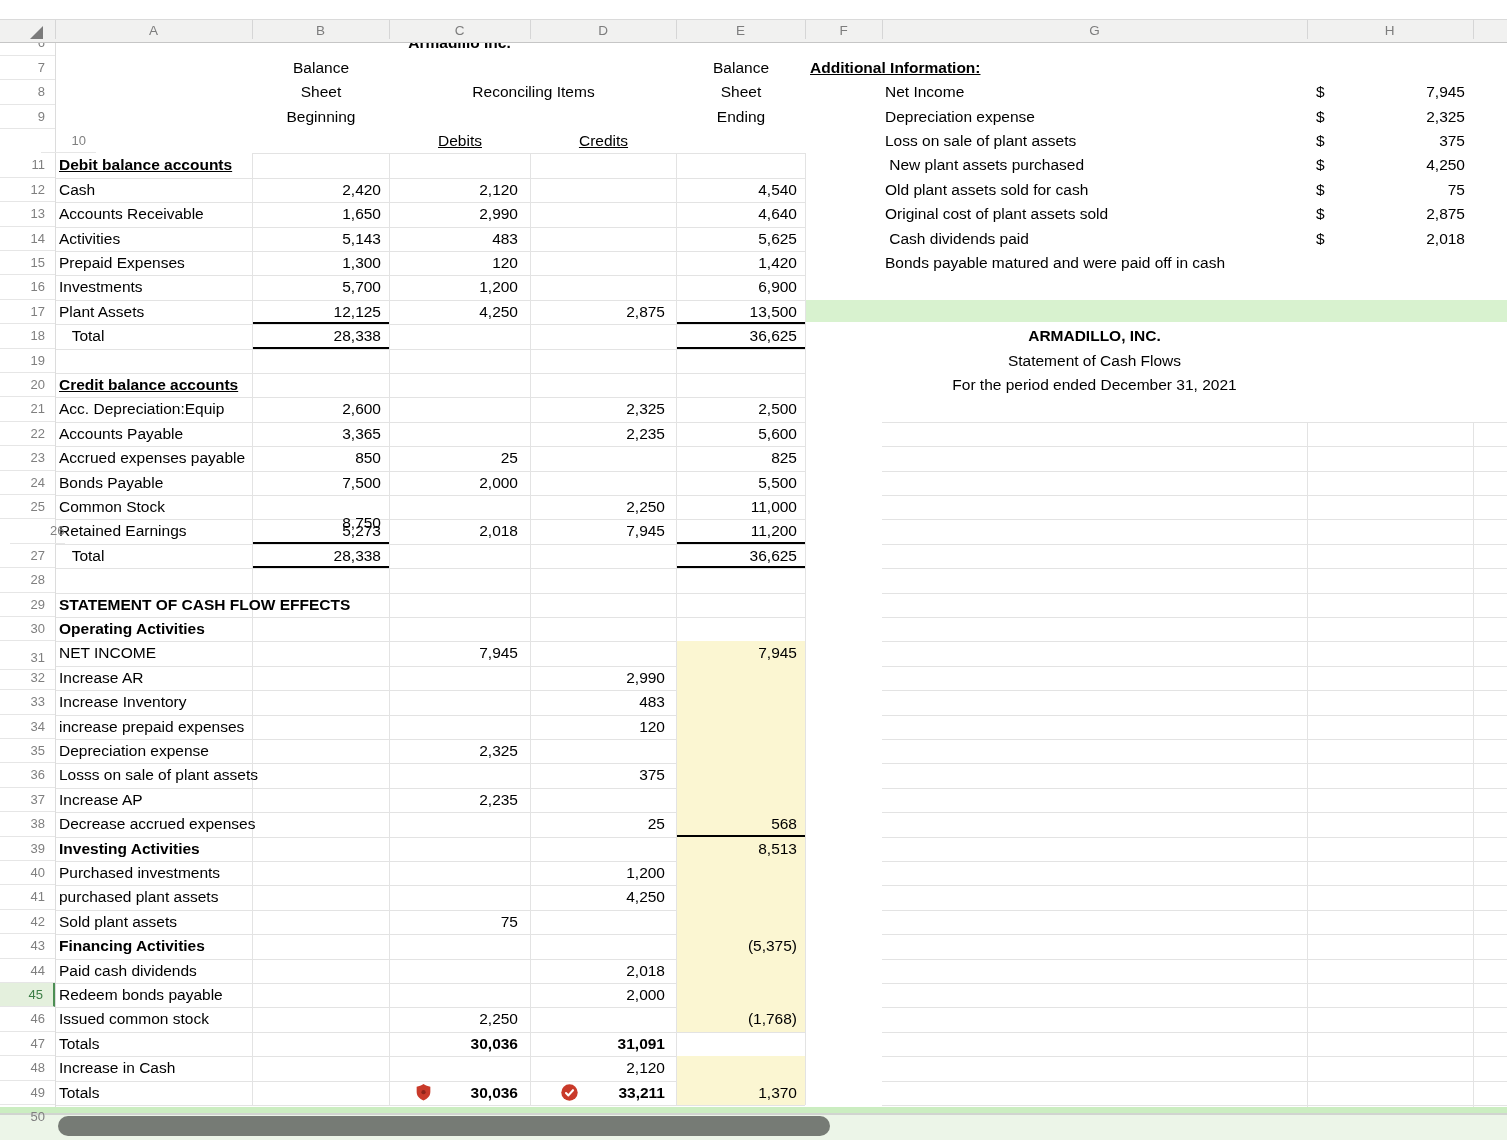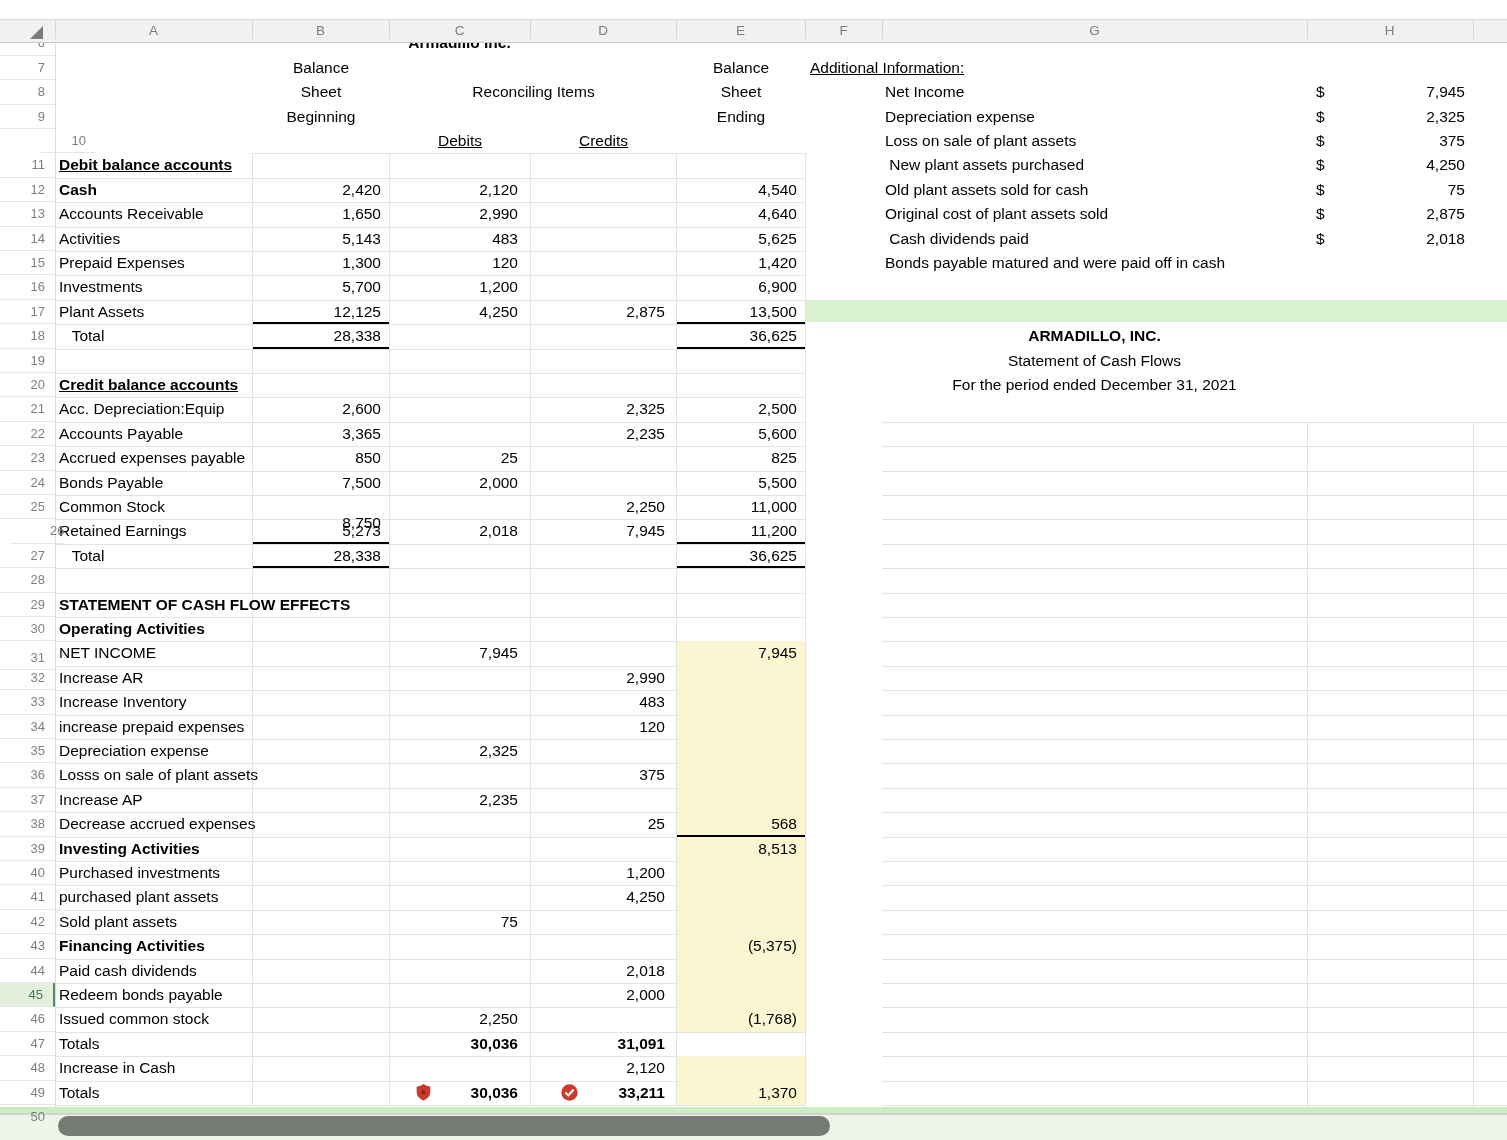--- a/index.html
+++ b/index.html
@@ -37,21 +37,21 @@
   #striprightline{position:absolute;left:55px;top:43px;width:1px;height:1064px;background:#dcdcdc;z-index:2;}
   
   .gcenter{position:absolute;left:882px;width:425px;height:24.4px;line-height:24.4px;
            text-align:center;font-size:15.5px;z-index:3;white-space:pre;}
   .addl-label{position:absolute;left:885px;height:24.4px;line-height:24.4px;font-size:15.5px;z-index:3;white-space:pre;}
   .addl-amt{position:absolute;left:1308px;width:164px;height:24.4px;line-height:24.4px;
             font-size:15.5px;display:flex;z-index:3;}
   .addl-amt .cur{padding-left:8px;}
   .addl-amt .amt{margin-left:auto;padding-right:7px;}
   #addl-header{position:absolute;left:810px;height:24.4px;line-height:24.4px;font-size:15.5px;
-               font-weight:400;text-decoration:underline;z-index:3;white-space:pre;}
+               font-weight:700;text-decoration:underline;z-index:3;white-space:pre;}
   #ws-title{position:absolute;left:389px;width:141px;height:24.4px;line-height:24.4px;text-align:center;
             font-size:15.5px;font-weight:700;z-index:3;white-space:pre;}
   
   #greenband{position:absolute;left:806px;top:299.8px;width:701px;height:22.6px;background:#d8f2cf;z-index:2;}
   #bottom-bright{position:absolute;left:0;top:1107px;width:1507px;height:6px;background:#cbedc1;z-index:2;}
   #bottom-gray{position:absolute;left:0;top:1113px;width:1507px;height:2px;background:#d1d4d0;z-index:2;}
   #bottom-pale{position:absolute;left:0;top:1115px;width:1507px;height:25px;background:#ecf5e8;z-index:2;}
   
   #hscroll{position:absolute;left:58px;top:1116px;width:772px;height:20px;border-radius:10px;background:#767b75;z-index:12;}
 </style>
@@ -148,21 +148,21 @@
       <div class="cell ac" style="position: absolute; left: 253px; top: 55.8px; width: 136px; height: 24.4px;">Balance</div>
       <div class="cell ac" style="position: absolute; left: 677px; top: 55.8px; width: 128px; height: 24.4px;">Balance</div>
       <div class="cell ac" style="position: absolute; left: 253px; top: 80.2px; width: 136px; height: 24.4px;">Sheet</div>
       <div class="cell ac" style="position: absolute; left: 390px; top: 80.2px; width: 287px; height: 24.4px;">Reconciling Items</div>
       <div class="cell ac" style="position: absolute; left: 677px; top: 80.2px; width: 128px; height: 24.4px;">Sheet</div>
       <div class="cell ac" style="position: absolute; left: 253px; top: 104.6px; width: 136px; height: 24.4px;">Beginning</div>
       <div class="cell ac" style="position: absolute; left: 677px; top: 104.6px; width: 128px; height: 24.4px;">Ending</div>
       <div class="cell ac u" style="position: absolute; left: 390px; top: 129px; width: 140px; height: 24.4px;">Debits</div>
       <div class="cell ac u" style="position: absolute; left: 531px; top: 129px; width: 145px; height: 24.4px;">Credits</div>
       <div class="cell al b u" style="position: absolute; left: 56px; top: 153.4px; width: auto; height: 24.4px;">Debit balance accounts</div>
-      <div class="cell al" style="position: absolute; left: 56px; top: 177.8px; width: auto; height: 24.4px; font-weight: bold;">Cash</div>
+      <div class="cell al" style="position: absolute; left: 56px; top: 177.8px; width: auto; height: 24.4px;">Cash</div>
       <div class="cell ar prB" style="position: absolute; left: 253px; top: 177.8px; width: 136px; height: 24.4px;">2,420</div>
       <div class="cell ar prC" style="position: absolute; left: 390px; top: 177.8px; width: 140px; height: 24.4px;">2,120</div>
       <div class="cell ar prE" style="position: absolute; left: 677px; top: 177.8px; width: 128px; height: 24.4px;">4,540</div>
       <div class="cell al" style="position: absolute; left: 56px; top: 202.2px; width: auto; height: 24.4px;">Accounts Receivable</div>
       <div class="cell ar prB" style="position: absolute; left: 253px; top: 202.2px; width: 136px; height: 24.4px;">1,650</div>
       <div class="cell ar prC" style="position: absolute; left: 390px; top: 202.2px; width: 140px; height: 24.4px;">2,990</div>
       <div class="cell ar prE" style="position: absolute; left: 677px; top: 202.2px; width: 128px; height: 24.4px;">4,640</div>
       <div class="cell al" style="position: absolute; left: 56px; top: 226.6px; width: auto; height: 24.4px;">Activities</div>
       <div class="cell ar prB" style="position: absolute; left: 253px; top: 226.6px; width: 136px; height: 24.4px;">5,143</div>
       <div class="cell ar prC" style="position: absolute; left: 390px; top: 226.6px; width: 140px; height: 24.4px;">483</div>

